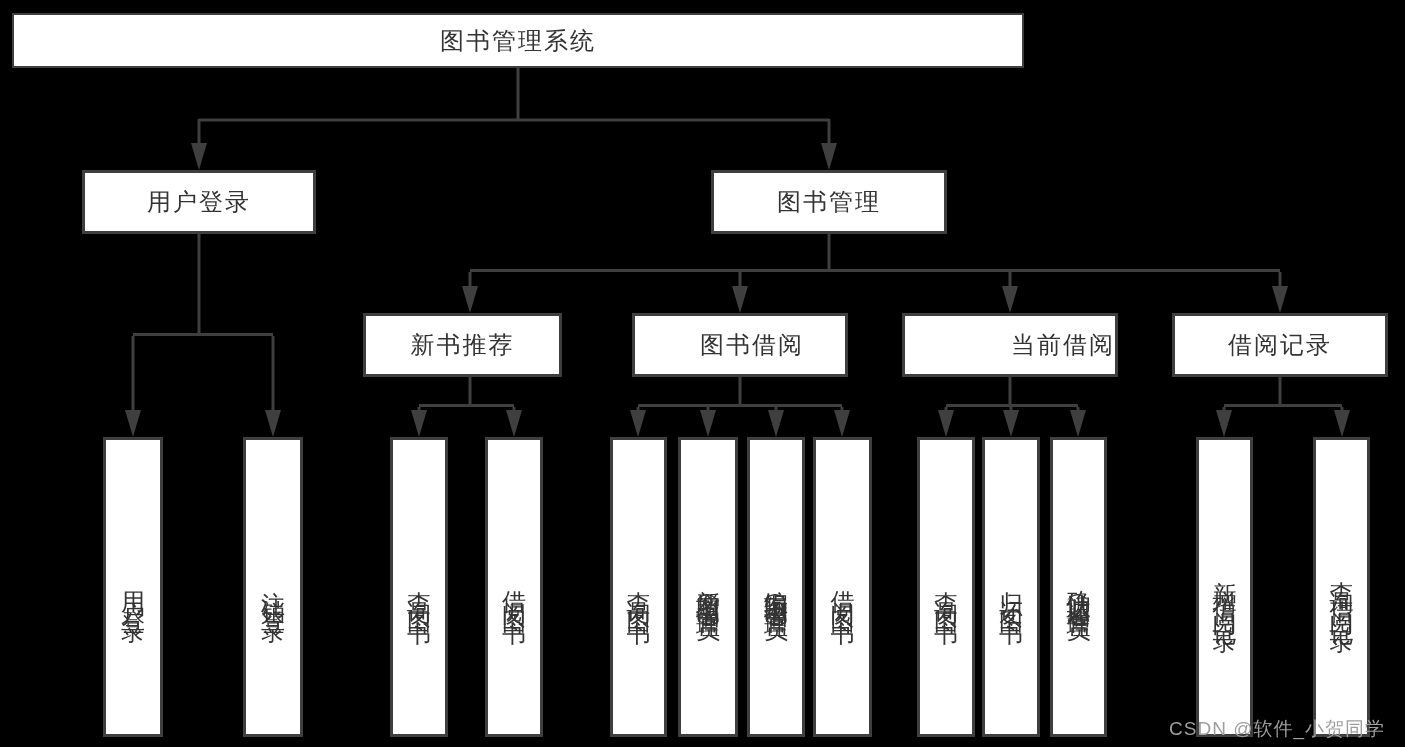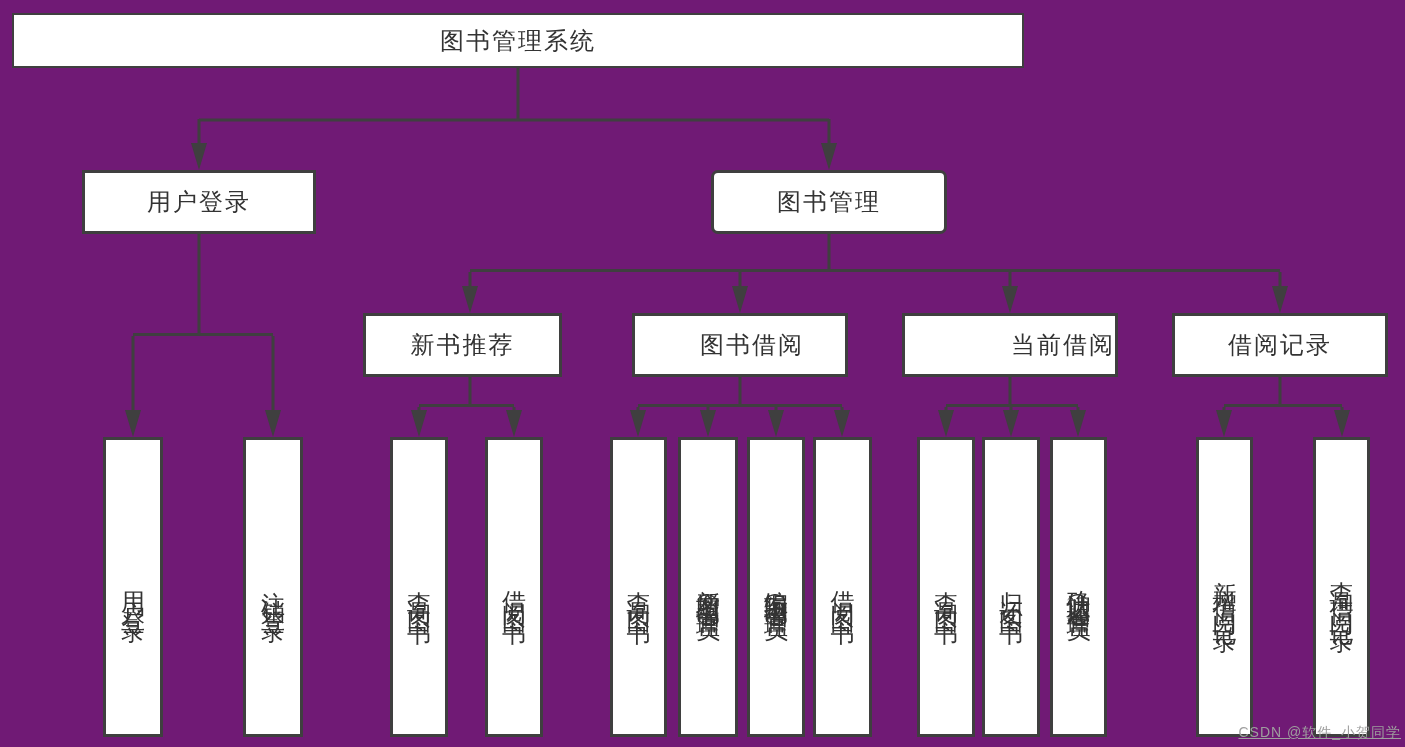--- a/index.html
+++ b/index.html
@@ -5,21 +5,21 @@
   html, body {
     margin: 0;
     padding: 0;
     background: #ffffff;
     font-family: "Liberation Sans", sans-serif;
   }
   .stage {
     position: relative;
     width: 1405px;
     height: 747px;
-    background: #701a75;
+    background: #000000;
     overflow: hidden;
     color: #333333;
   }
   .connectors {
     position: absolute;
     left: 0;
     top: 0;
     width: 1405px;
     height: 747px;
   }
@@ -50,27 +50,26 @@
     margin-bottom: -10px;
     color: #333333;
     white-space: nowrap;
   }
   .vlabel.tight {
     letter-spacing: 4px;
     margin-bottom: -4px;
   }
   .watermark {
     position: absolute;
-    right: 4px;
+    right: 20px;
     bottom: 5px;
-    font-size: 14px;
+    font-size: 19px;
     letter-spacing: 1px;
     color: #9e9e9e;
     white-space: nowrap;
-    text-decoration: underline;
   }
 </style>
 </head>
 <body>
 
 <div class="stage">
 
   <svg class="connectors" viewBox="0 0 1405 747" xmlns="http://www.w3.org/2000/svg" aria-hidden="true">
     <g stroke="#3f3f3f" stroke-width="3" fill="none">
       <path d="M518 68 V120 M199 120 H829 M199 119 V148 M829 119 V148"></path>
@@ -94,21 +93,21 @@
       M1216 410 L1232 410 L1224 437 Z  M1334 410 L1350 410 L1342 437 Z"></path>
   </svg>
 
   <div class="box root-box" style="left:12px; top:13px; width:1012px; height:55px;">
     <span class="hlabel">图书管理系统</span>
   </div>
 
   <div class="box" style="left:82px; top:170px; width:234px; height:64px;">
     <span class="hlabel">用户登录</span>
   </div>
-  <div class="box" style="left:711px; top:170px; width:236px; height:64px;border-radius:7px;">
+  <div class="box" style="left:711px; top:170px; width:236px; height:64px;">
     <span class="hlabel">图书管理</span>
   </div>
 
   <div class="box" style="left:363px; top:313px; width:199px; height:64px;">
     <span class="hlabel">新书推荐</span>
   </div>
   <div class="box" style="left:632px; top:313px; width:216px; height:64px;padding-left:24px;">
     <span class="hlabel">图书借阅</span>
   </div>
   <div class="box" style="left:902px; top:313px; width:216px; height:64px;justify-content:flex-end;">

